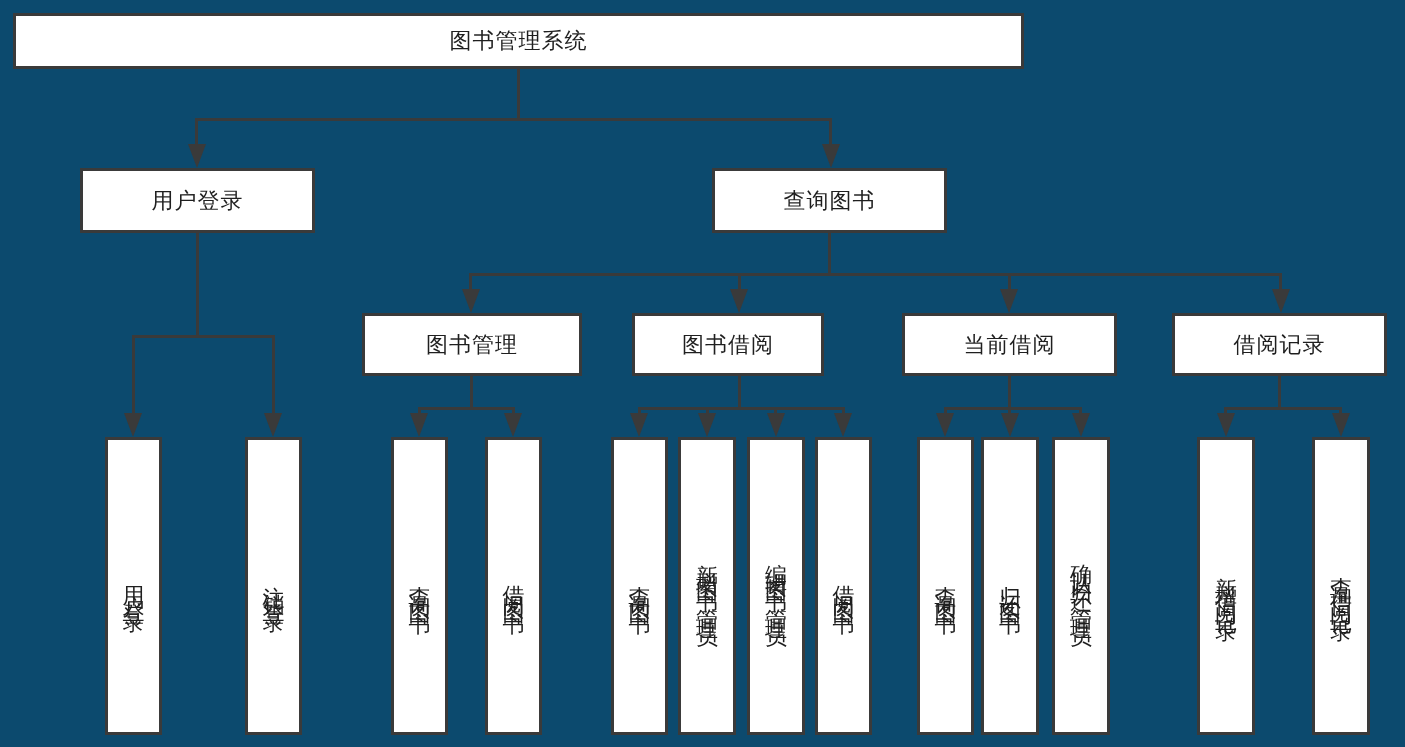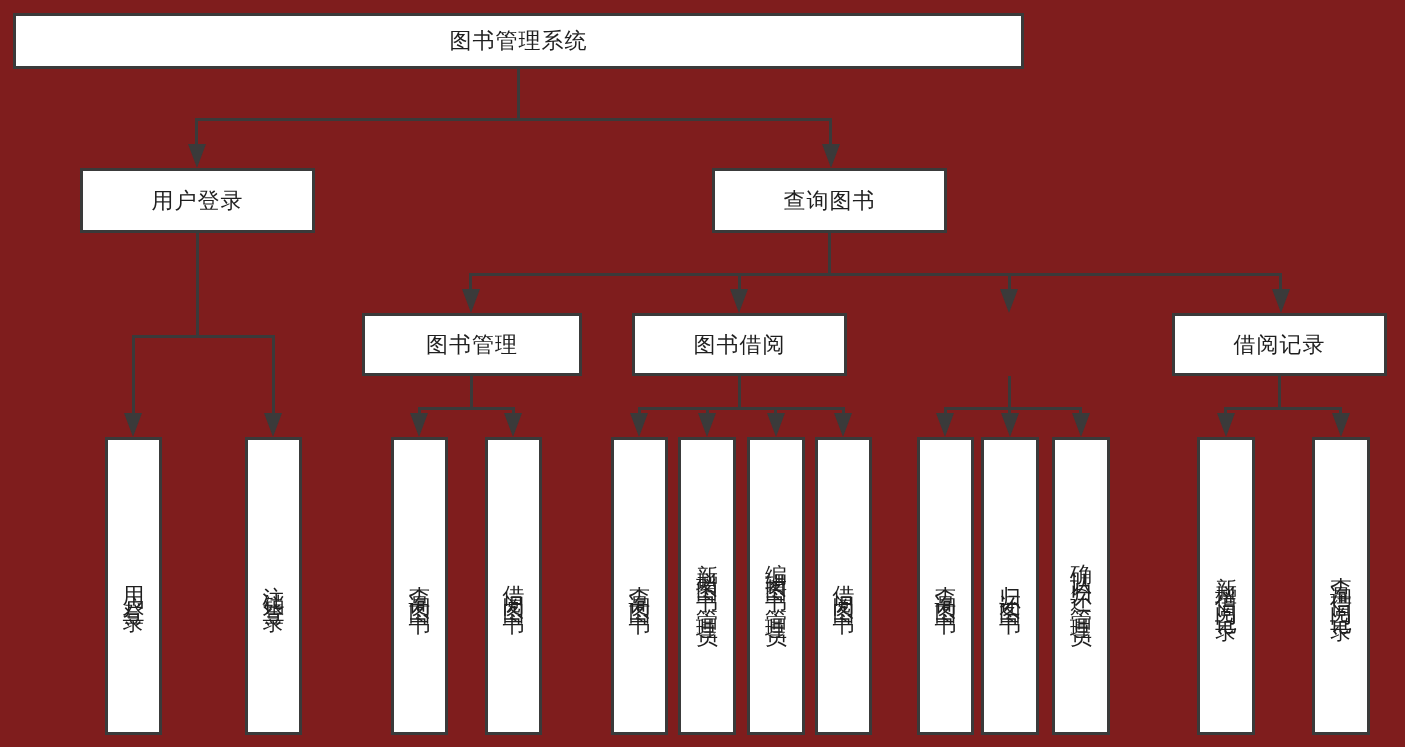--- a/index.html
+++ b/index.html
@@ -1,20 +1,20 @@
 <!DOCTYPE html>
 <html><head>
 <meta charset="utf-8">
 <style>
   html, body { margin: 0; padding: 0; background: #ffffff; }
   .stage {
     position: relative;
     width: 1405px;
     height: 747px;
-    background: #7f1d1d;
+    background: #0c4a6e;
     overflow: hidden;
     font-family: "Liberation Sans", sans-serif;
     color: #1f1f1f;
   }
   .box {
     position: absolute;
     box-sizing: border-box;
     border: 3px solid #3a3a3a;
     background: #ffffff;
     display: flex;
@@ -92,22 +92,25 @@
   <div class="vline" style="left:738px; top:273px; height:18px;"></div>
   <div class="arrow" style="left:730px; top:289px;"></div>
   <div class="vline" style="left:1008px; top:273px; height:18px;"></div>
   <div class="arrow" style="left:1000px; top:289px;"></div>
   <div class="vline" style="left:1279px; top:273px; height:18px;"></div>
   <div class="arrow" style="left:1272px; top:289px;"></div>
 
   <div class="box" style="left:362px; top:313px; width:220px; height:63px;">
     <span>图书管理</span>
   </div>
-  <div class="box" style="left:632px; top:313px; width:215px; height:63px;">
+  <div class="box" style="left:632px; top:313px; width:192px; height:63px;">
     <span>图书借阅</span>
+  </div>
+  <div class="box" style="left:902px; top:313px; width:215px; height:63px;">
+    <span>当前借阅</span>
   </div>
   <div class="box" style="left:1172px; top:313px; width:215px; height:63px;">
     <span>借阅记录</span>
   </div>
 
   <div class="vline" style="left:470px; top:376px; height:34px;"></div>
   <div class="hline" style="left:418px; top:407px; width:97px;"></div>
   <div class="vline" style="left:418px; top:407px; height:8px;"></div>
   <div class="arrow" style="left:410px; top:413px;"></div>
   <div class="vline" style="left:512px; top:407px; height:8px;"></div>

